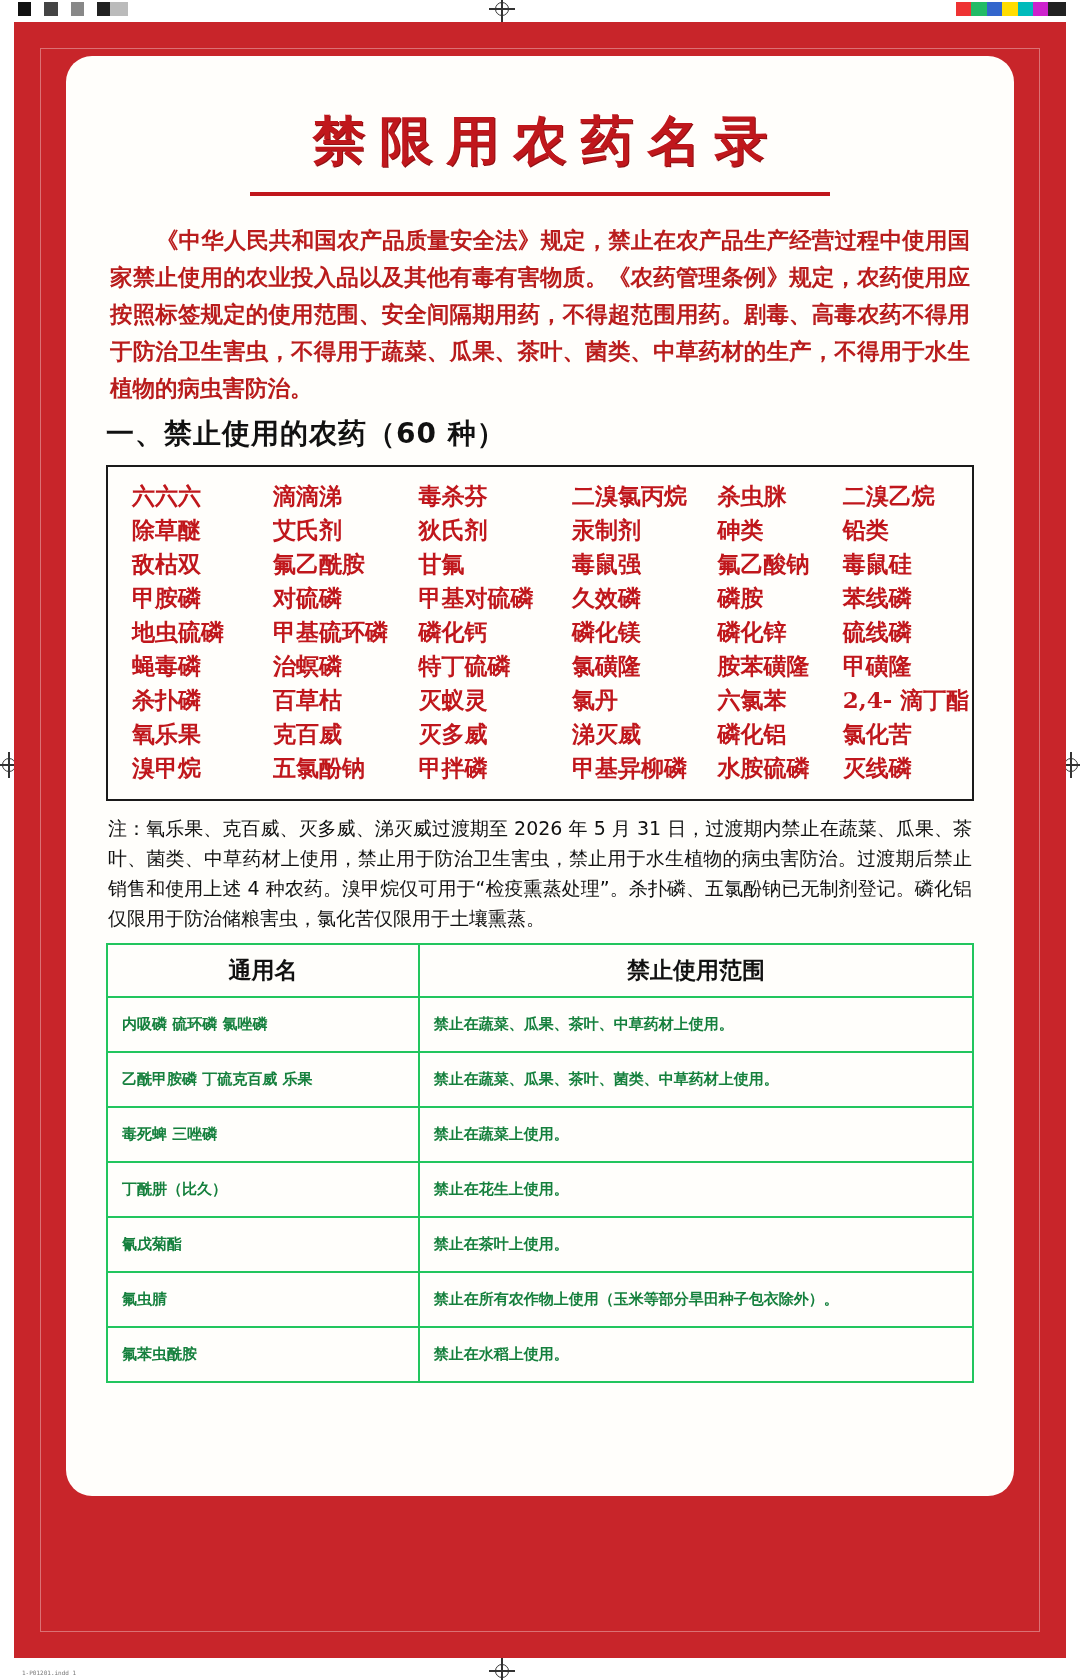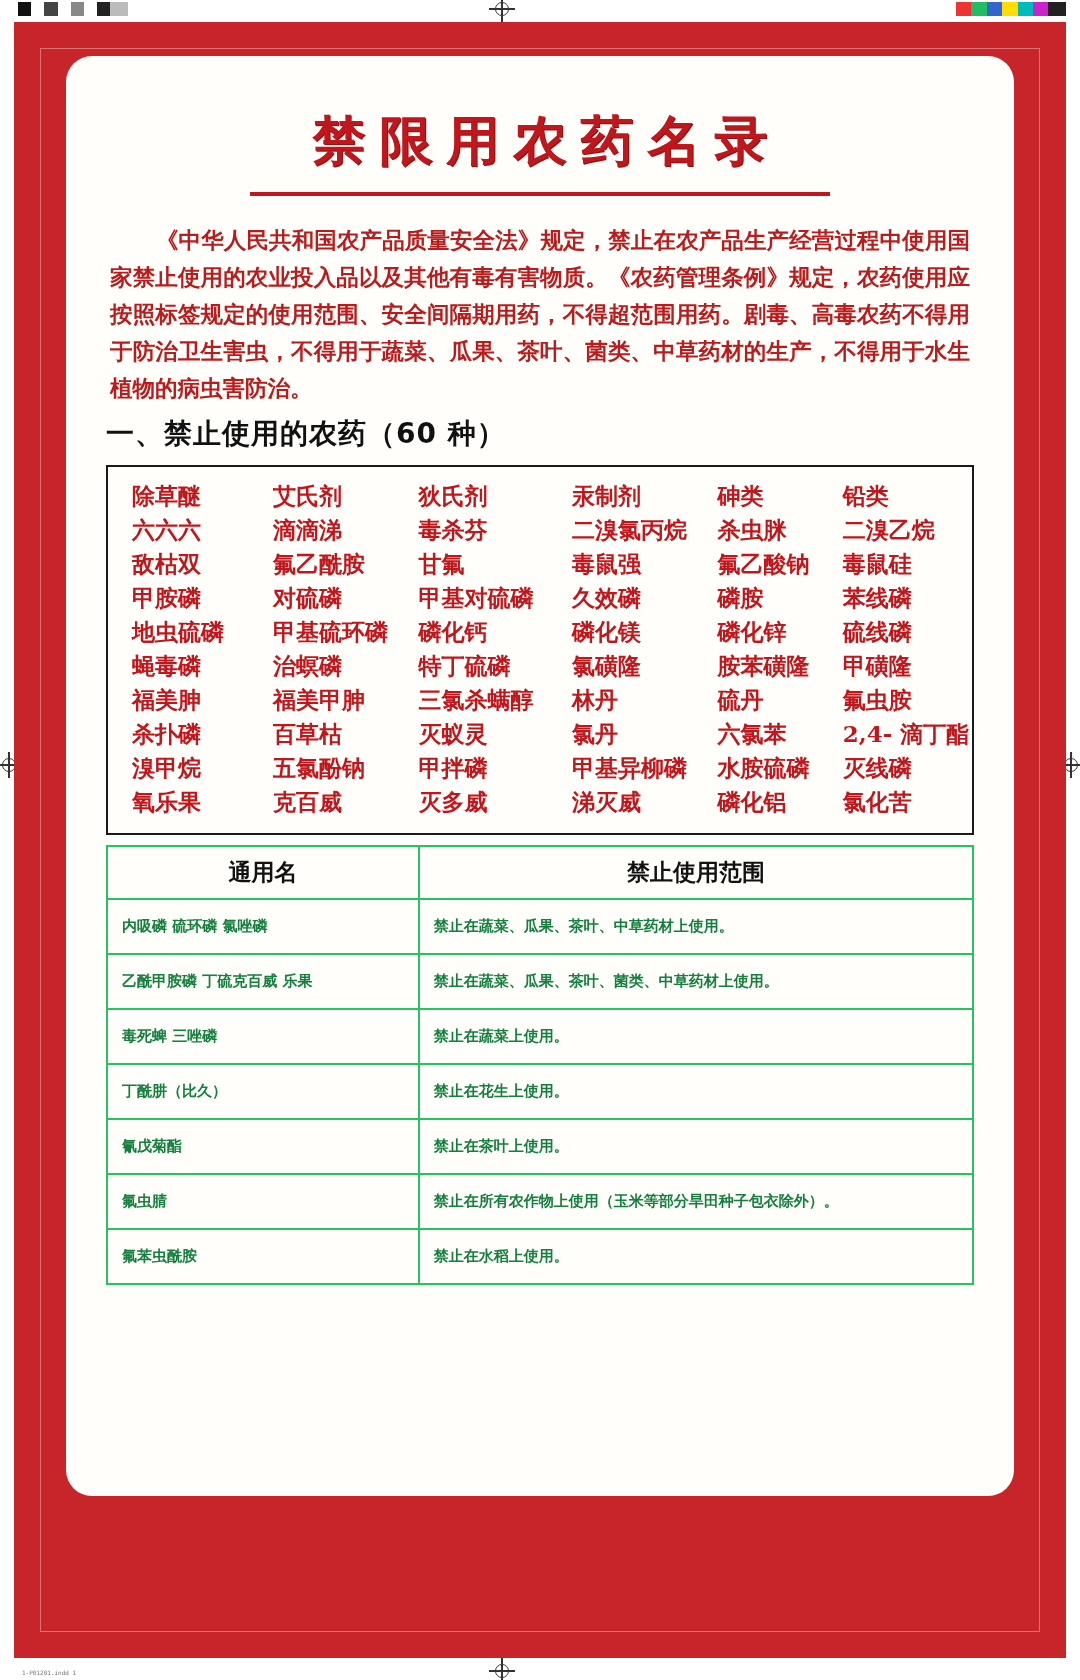--- a/index.html
+++ b/index.html
@@ -188,36 +188,36 @@
     <div class="title-rule"></div>
 
     <p class="intro">《中华人民共和国农产品质量安全法》规定，禁止在农产品生产经营过程中使用国家禁止使用的农业投入品以及其他有毒有害物质。《农药管理条例》规定，农药使用应按照标签规定的使用范围、安全间隔期用药，不得超范围用药。剧毒、高毒农药不得用于防治卫生害虫，不得用于蔬菜、瓜果、茶叶、菌类、中草药材的生产，不得用于水生植物的病虫害防治。</p>
 
     <div class="sec-head">一、禁止使用的农药（60 种）</div>
 
     <div class="grid-box">
       <table class="grid">
         <tbody>
           <tr>
+            <td class="c0">六六六</td>
+            <td class="c1">滴滴涕</td>
+            <td class="c2">毒杀芬</td>
+            <td class="c3">二溴氯丙烷</td>
+            <td class="c4">杀虫脒</td>
+            <td class="c5">二溴乙烷</td>
+          </tr>
+          <tr>
             <td class="c0">除草醚</td>
             <td class="c1">艾氏剂</td>
             <td class="c2">狄氏剂</td>
             <td class="c3">汞制剂</td>
             <td class="c4">砷类</td>
             <td class="c5">铅类</td>
           </tr>
           <tr>
-            <td class="c0">六六六</td>
-            <td class="c1">滴滴涕</td>
-            <td class="c2">毒杀芬</td>
-            <td class="c3">二溴氯丙烷</td>
-            <td class="c4">杀虫脒</td>
-            <td class="c5">二溴乙烷</td>
-          </tr>
-          <tr>
             <td class="c0">敌枯双</td>
             <td class="c1">氟乙酰胺</td>
             <td class="c2">甘氟</td>
             <td class="c3">毒鼠强</td>
             <td class="c4">氟乙酸钠</td>
             <td class="c5">毒鼠硅</td>
           </tr>
           <tr>
             <td class="c0">甲胺磷</td>
             <td class="c1">对硫磷</td>
@@ -236,55 +236,48 @@
           </tr>
           <tr>
             <td class="c0">蝇毒磷</td>
             <td class="c1">治螟磷</td>
             <td class="c2">特丁硫磷</td>
             <td class="c3">氯磺隆</td>
             <td class="c4">胺苯磺隆</td>
             <td class="c5">甲磺隆</td>
           </tr>
           <tr>
-            <td class="c0">福美胂</td>
-            <td class="c1">福美甲胂</td>
-            <td class="c2">三氯杀螨醇</td>
-            <td class="c3">林丹</td>
-            <td class="c4">硫丹</td>
-            <td class="c5">氟虫胺</td>
-          </tr>
-          <tr>
             <td class="c0">杀扑磷</td>
             <td class="c1">百草枯</td>
             <td class="c2">灭蚁灵</td>
             <td class="c3">氯丹</td>
             <td class="c4">六氯苯</td>
             <td class="c5">2,4- 滴丁酯</td>
           </tr>
           <tr>
+            <td class="c0">氧乐果</td>
+            <td class="c1">克百威</td>
+            <td class="c2">灭多威</td>
+            <td class="c3">涕灭威</td>
+            <td class="c4">磷化铝</td>
+            <td class="c5">氯化苦</td>
+          </tr>
+          <tr>
             <td class="c0">溴甲烷</td>
             <td class="c1">五氯酚钠</td>
             <td class="c2">甲拌磷</td>
             <td class="c3">甲基异柳磷</td>
             <td class="c4">水胺硫磷</td>
             <td class="c5">灭线磷</td>
           </tr>
-          <tr>
-            <td class="c0">氧乐果</td>
-            <td class="c1">克百威</td>
-            <td class="c2">灭多威</td>
-            <td class="c3">涕灭威</td>
-            <td class="c4">磷化铝</td>
-            <td class="c5">氯化苦</td>
-          </tr>
         </tbody>
       </table>
     </div>
 
+    <p class="note">注：氧乐果、克百威、灭多威、涕灭威过渡期至 2026 年 5 月 31 日，过渡期内禁止在蔬菜、瓜果、茶叶、菌类、中草药材上使用，禁止用于防治卫生害虫，禁止用于水生植物的病虫害防治。过渡期后禁止销售和使用上述 4 种农药。溴甲烷仅可用于“检疫熏蒸处理”。杀扑磷、五氯酚钠已无制剂登记。磷化铝仅限用于防治储粮害虫，氯化苦仅限用于土壤熏蒸。</p>
 
 
     <table class="r-table">
       <colgroup>
           <col class="cname">
           <col>
         </colgroup>
       <thead>
         <tr>
           <th>通用名</th>

